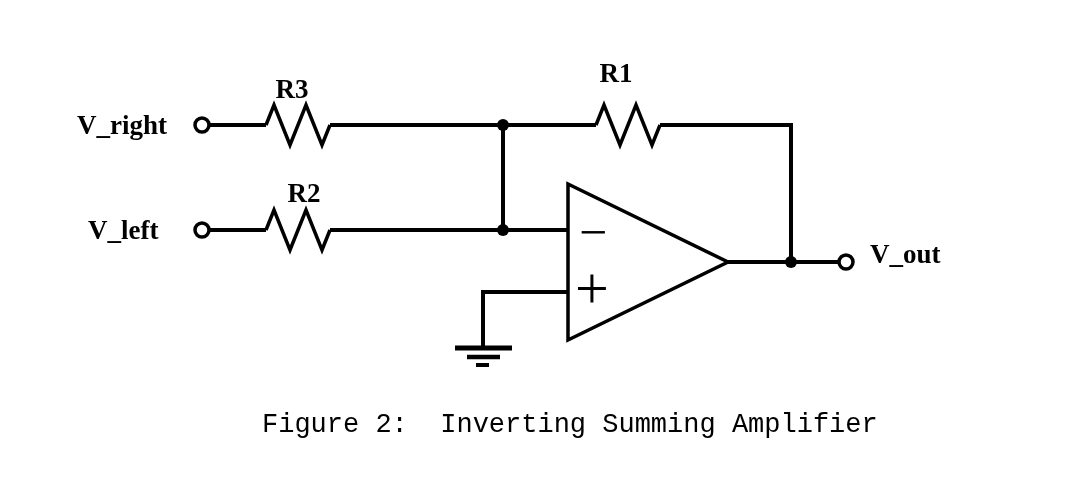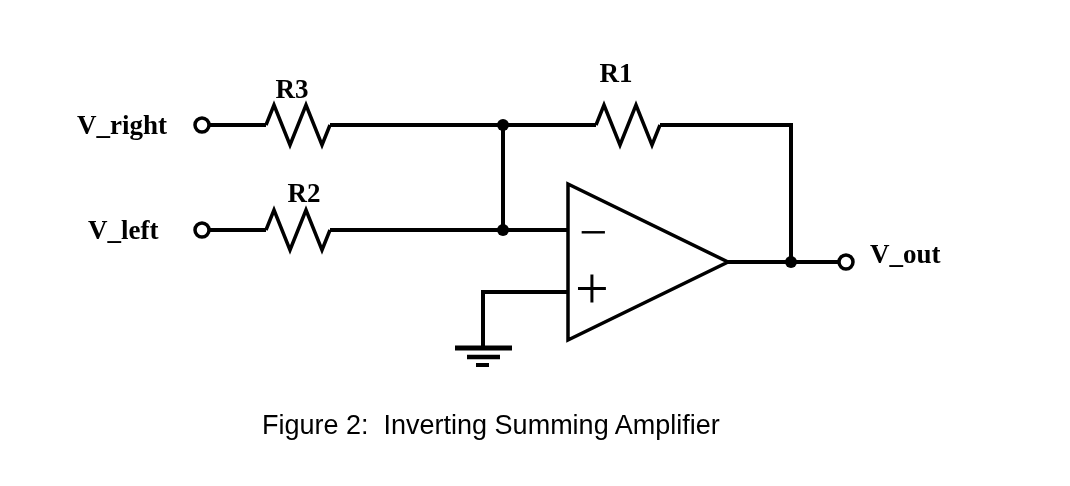--- a/index.html
+++ b/index.html
@@ -56,21 +56,21 @@
   .pin-sign {
     font-family: "Liberation Serif", serif;
     fill: #000000;
   }
   .minus-sign { font-size: 50px; }
   .plus-sign  { font-size: 60px; }
   .caption {
     position: absolute;
     left: 262px;
     top: 410px;
-    font-family: Liberation Sans, sans-serif;
+    font-family: Liberation Mono, monospace;
     font-size: 27px;
     color: #000000;
     white-space: pre;
   }
 </style>
 </head>
 <body>
 
 <div class="stage">
   <svg width="1070" height="486" viewBox="0 0 1070 486">

